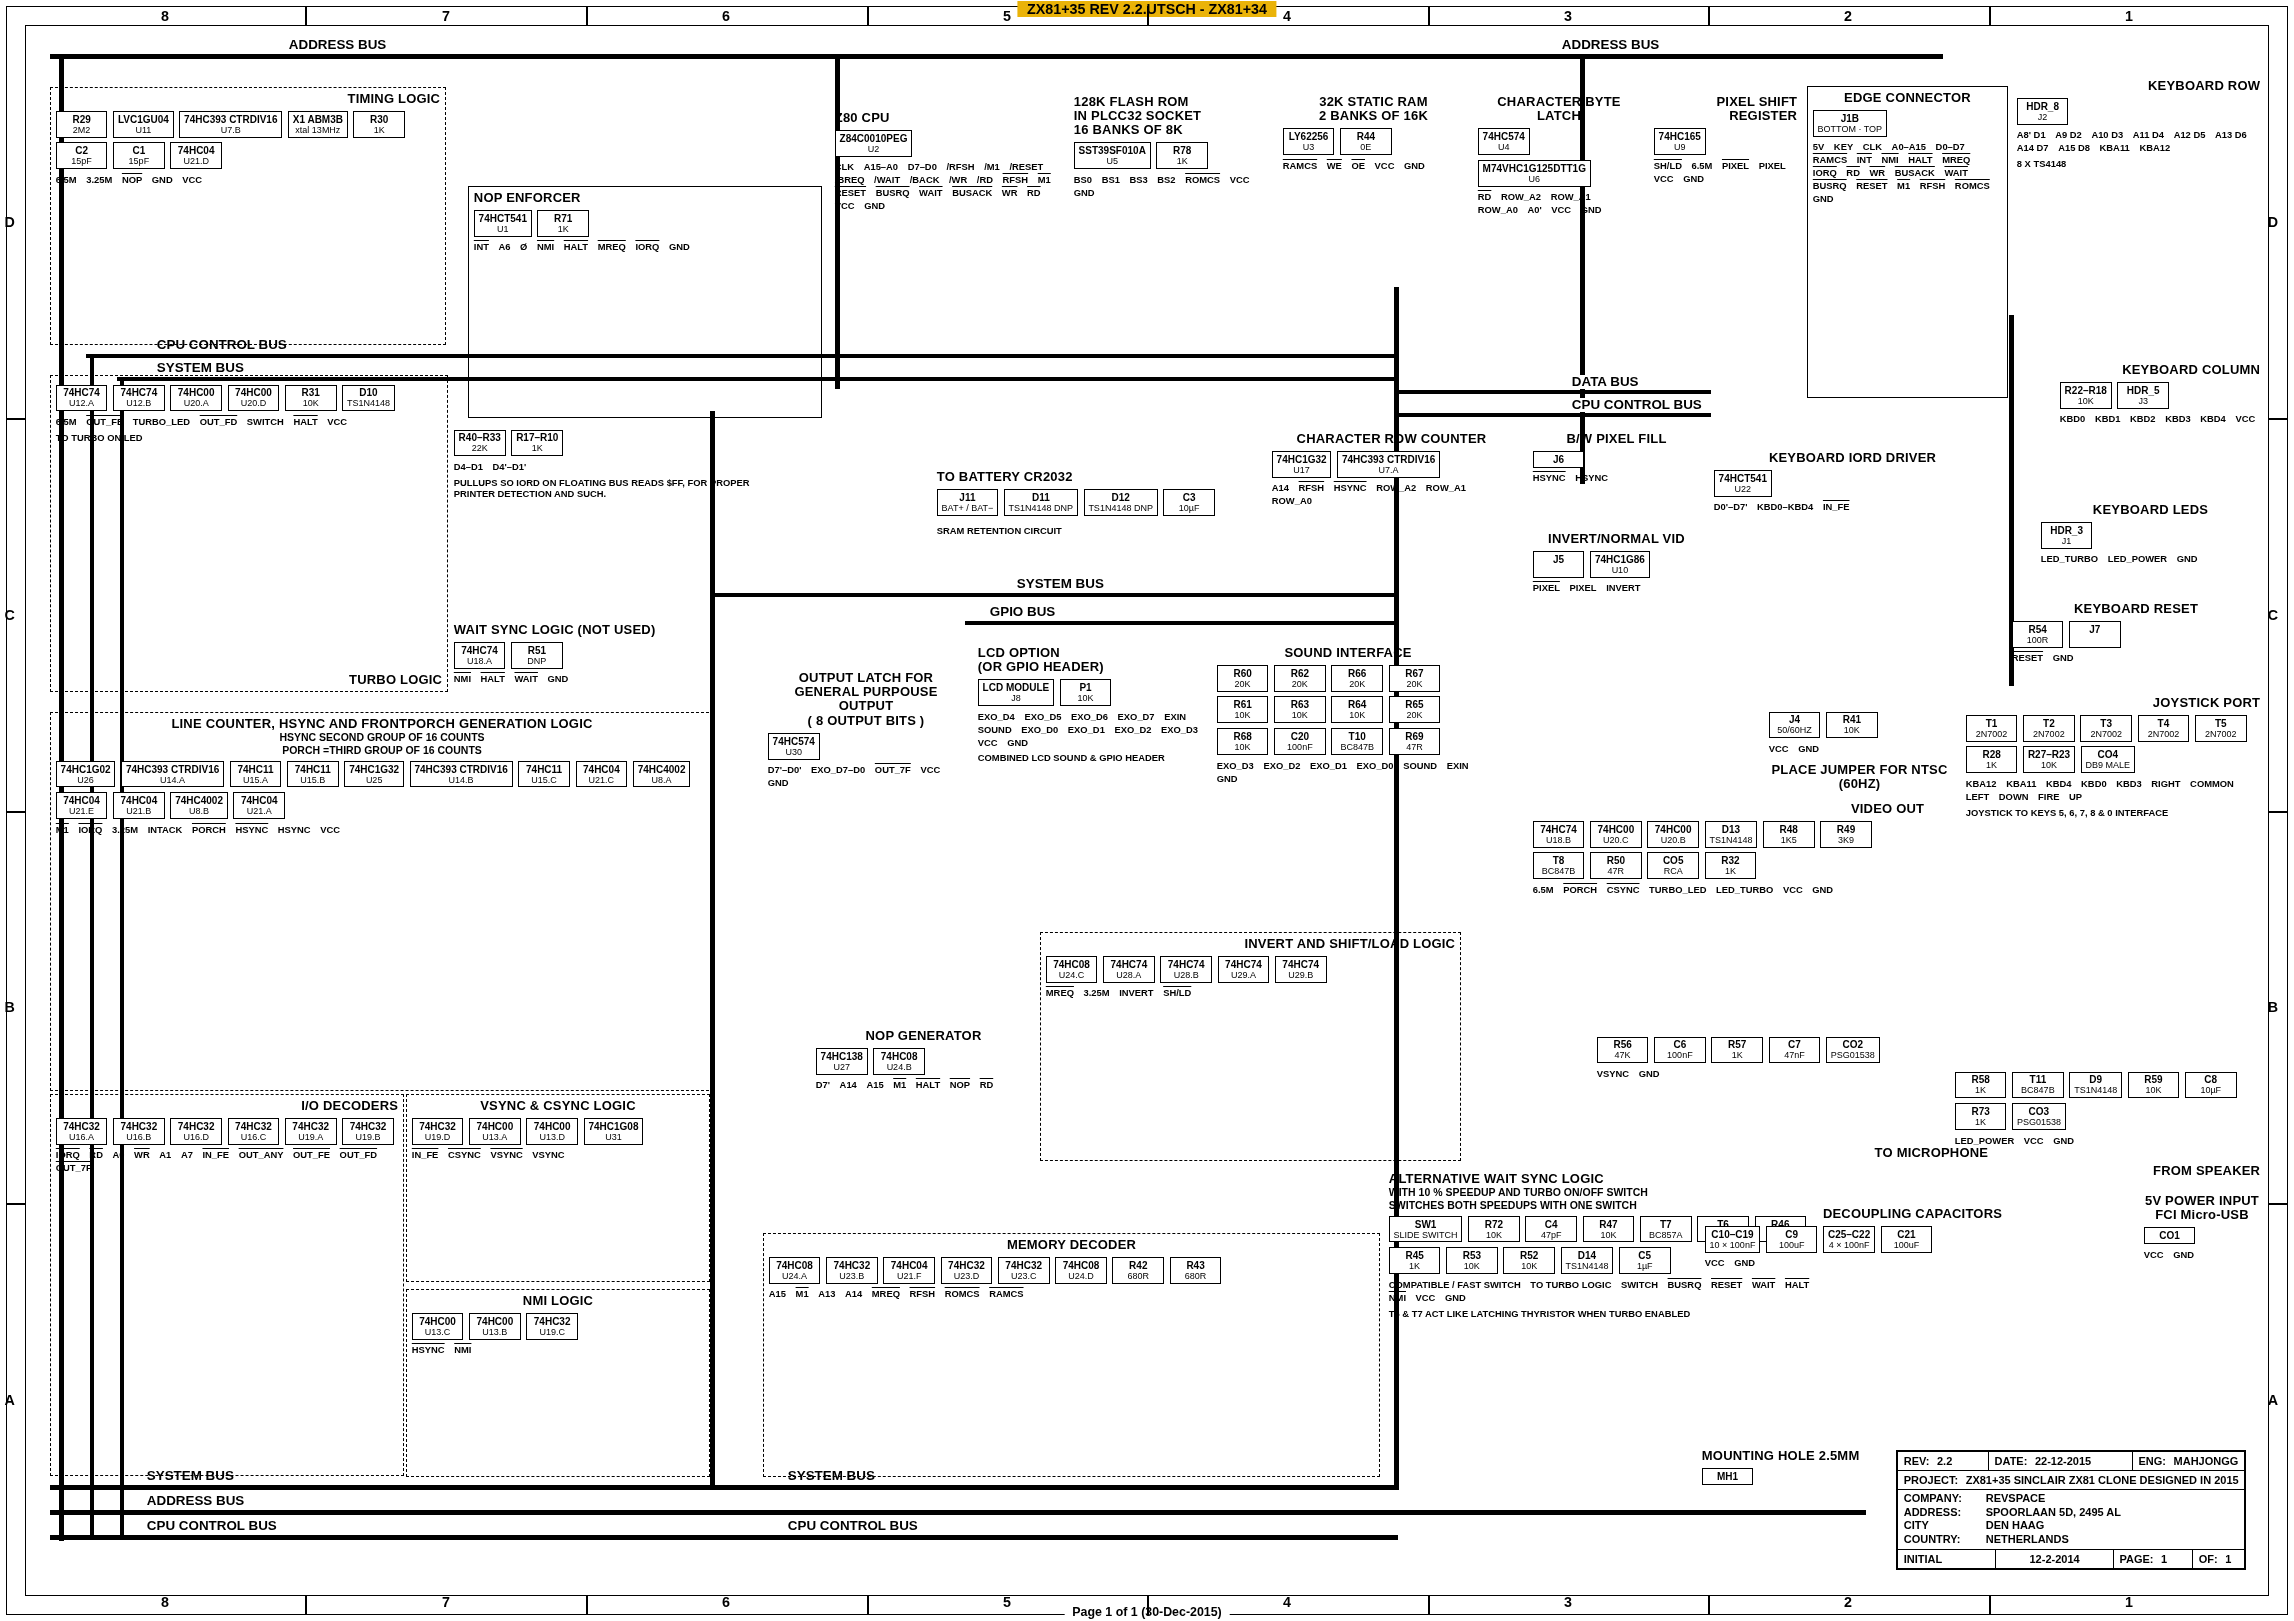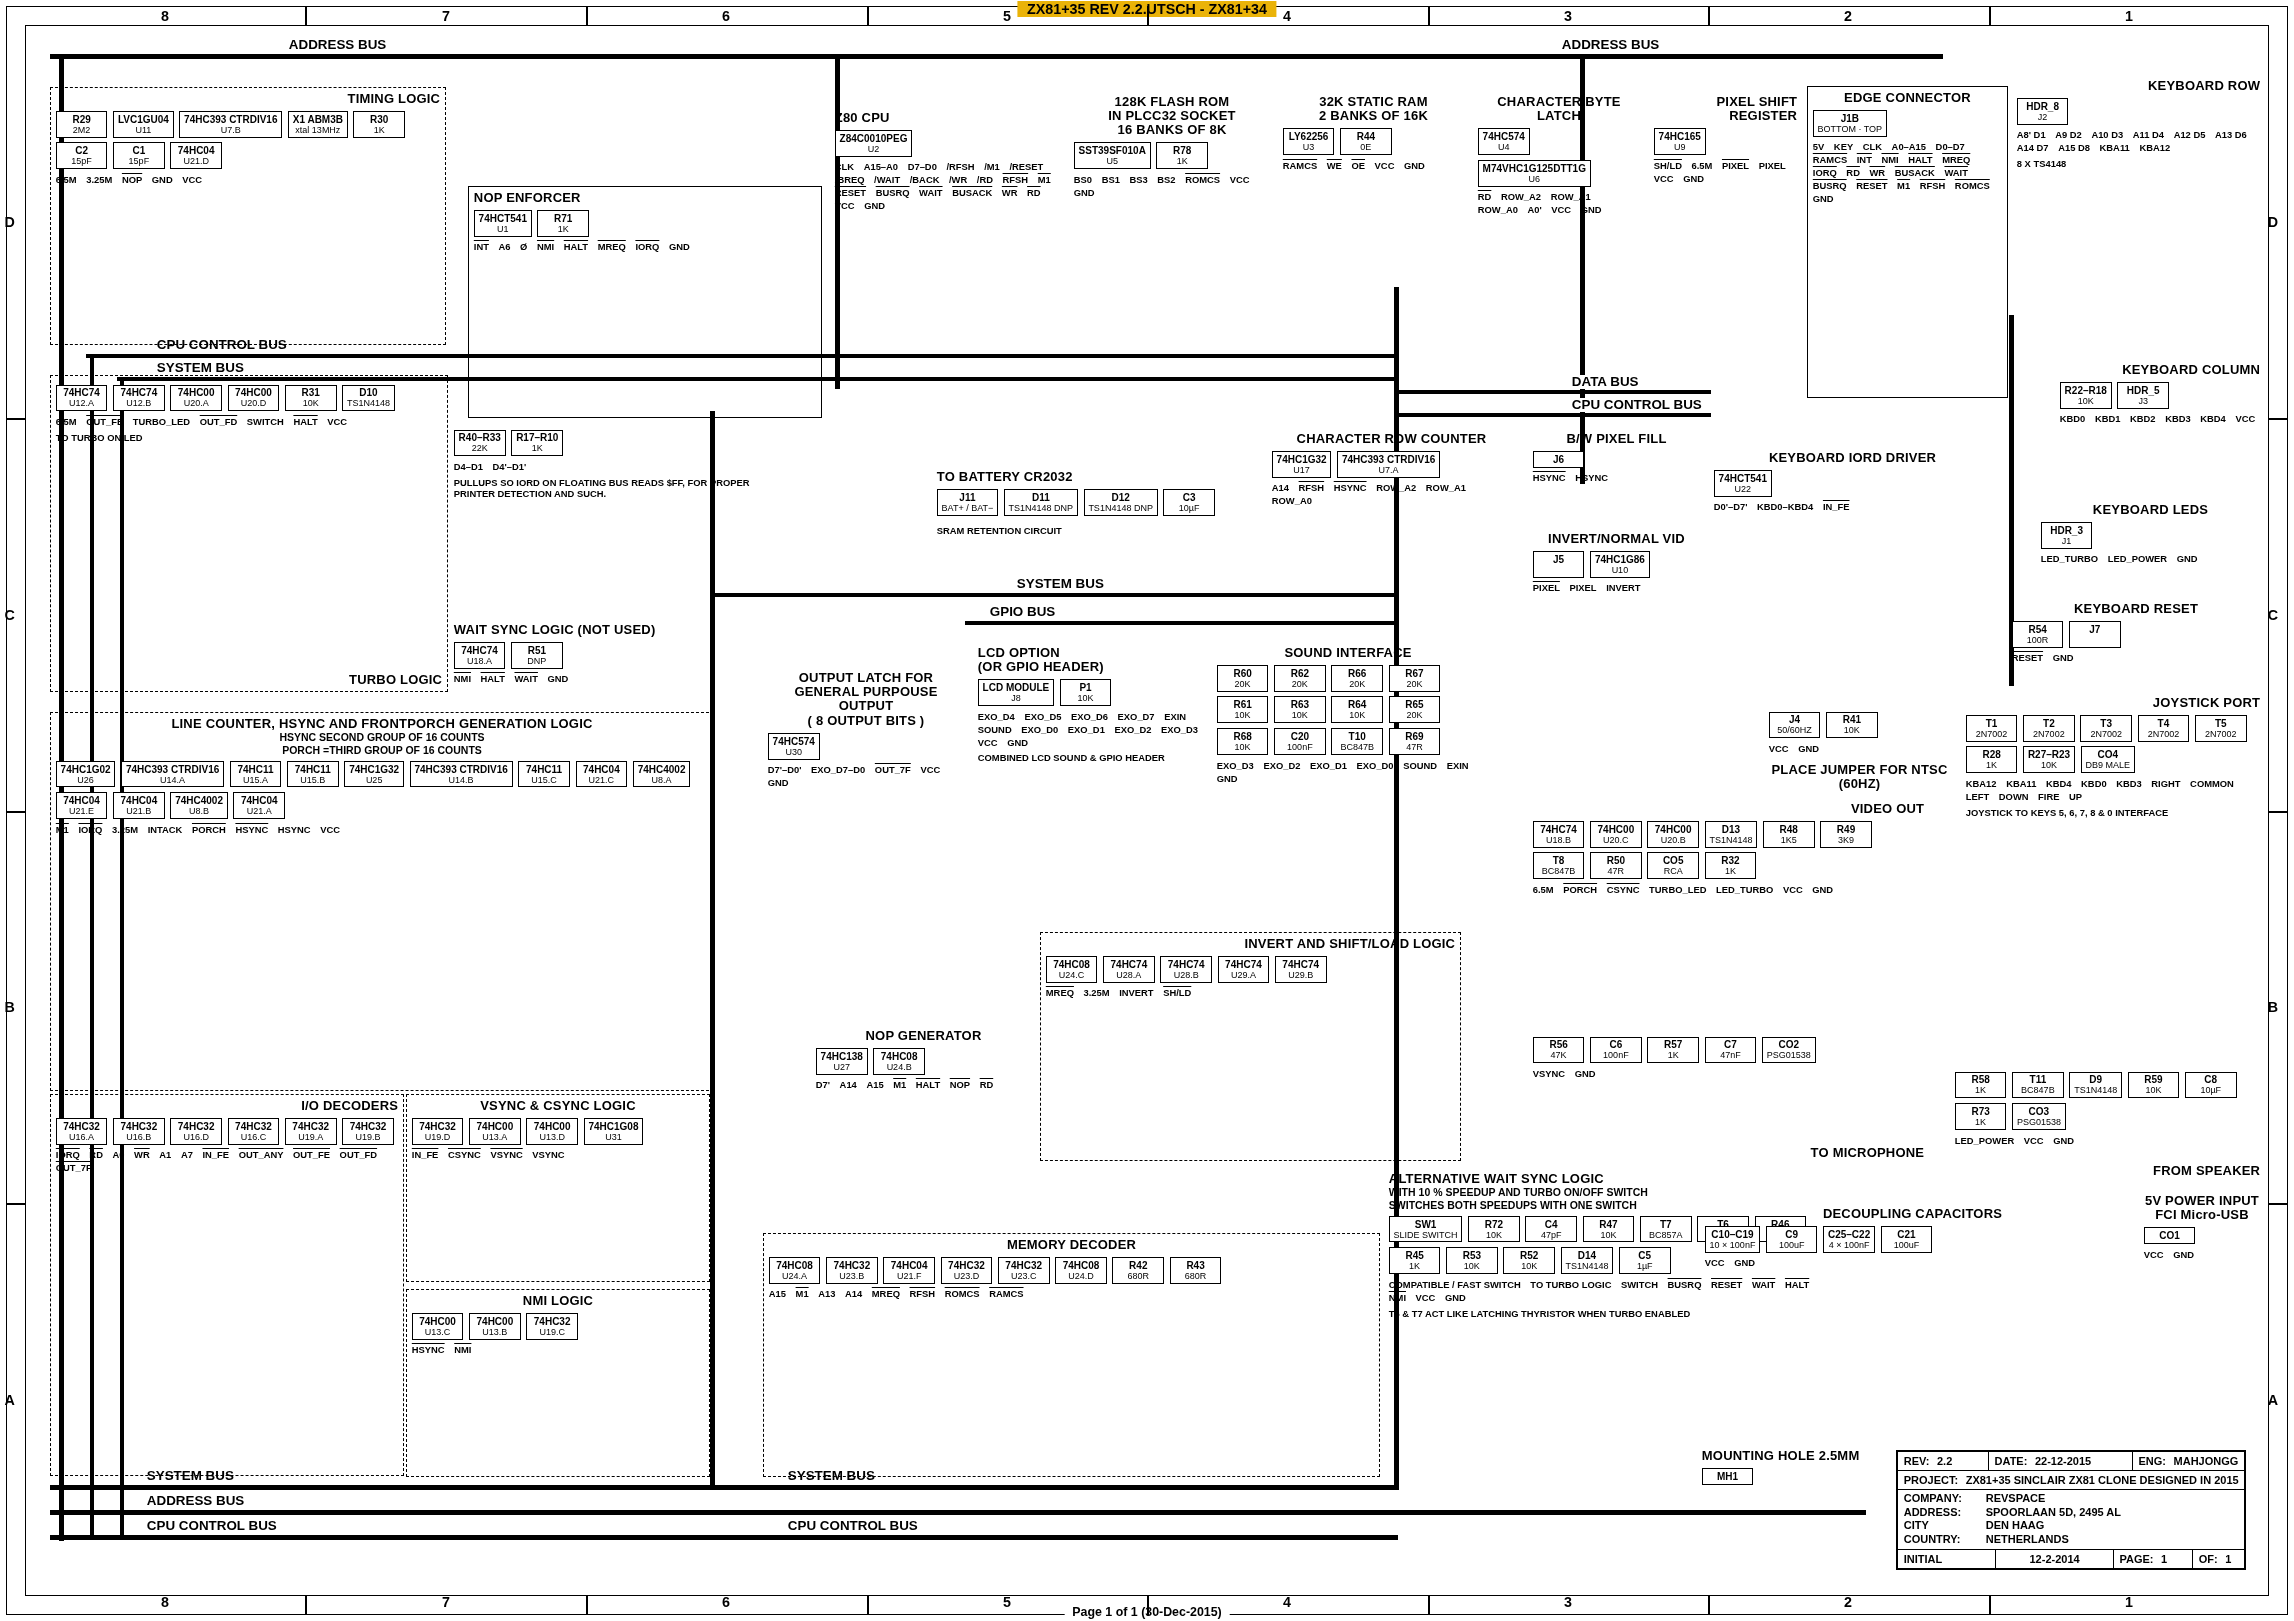--- a/index.html
+++ b/index.html
@@ -230,21 +230,21 @@
           <span class="tag ov">WAIT</span>
           <span class="tag ov">BUSACK</span>
           <span class="tag ov">WR</span>
           <span class="tag ov">RD</span>
           <span class="tag">VCC</span>
           <span class="tag">GND</span>
         </div>
         <div></div>
       </div>
       <div class="block n" style="left: 1069px; top: 91px; width: 206px; height: 330px;">
-        <div style="text-align: center;">
+        <div style="">
           <div class="blk-title">128K FLASH ROM</div>
           <div class="blk-title">IN PLCC32 SOCKET</div>
           <div class="blk-title">16 BANKS OF 8K</div>
         </div>
         <div class="chips">
           <div class="chip">
             <div class="p">SST39SF010A</div>
             <div class="r">U5</div>
           </div>
           <div class="chip">
@@ -1237,21 +1237,21 @@
           <span class="tag">6.5M</span>
           <span class="tag ov">PORCH</span>
           <span class="tag ov">CSYNC</span>
           <span class="tag">TURBO_LED</span>
           <span class="tag">LED_TURBO</span>
           <span class="tag">VCC</span>
           <span class="tag">GND</span>
         </div>
         <div></div>
       </div>
-      <div class="block n" style="left: 1528px; top: 1028px; width: 401px; height: 136px; display: flex; flex-direction: column;">
+      <div class="block n" style="left: 1592px; top: 1028px; width: 401px; height: 136px; display: flex; flex-direction: column;">
         <div class="chips">
           <div class="chip">
             <div class="p">R56</div>
             <div class="r">47K</div>
           </div>
           <div class="chip">
             <div class="p">C6</div>
             <div class="r">100nF</div>
           </div>
           <div class="chip">

